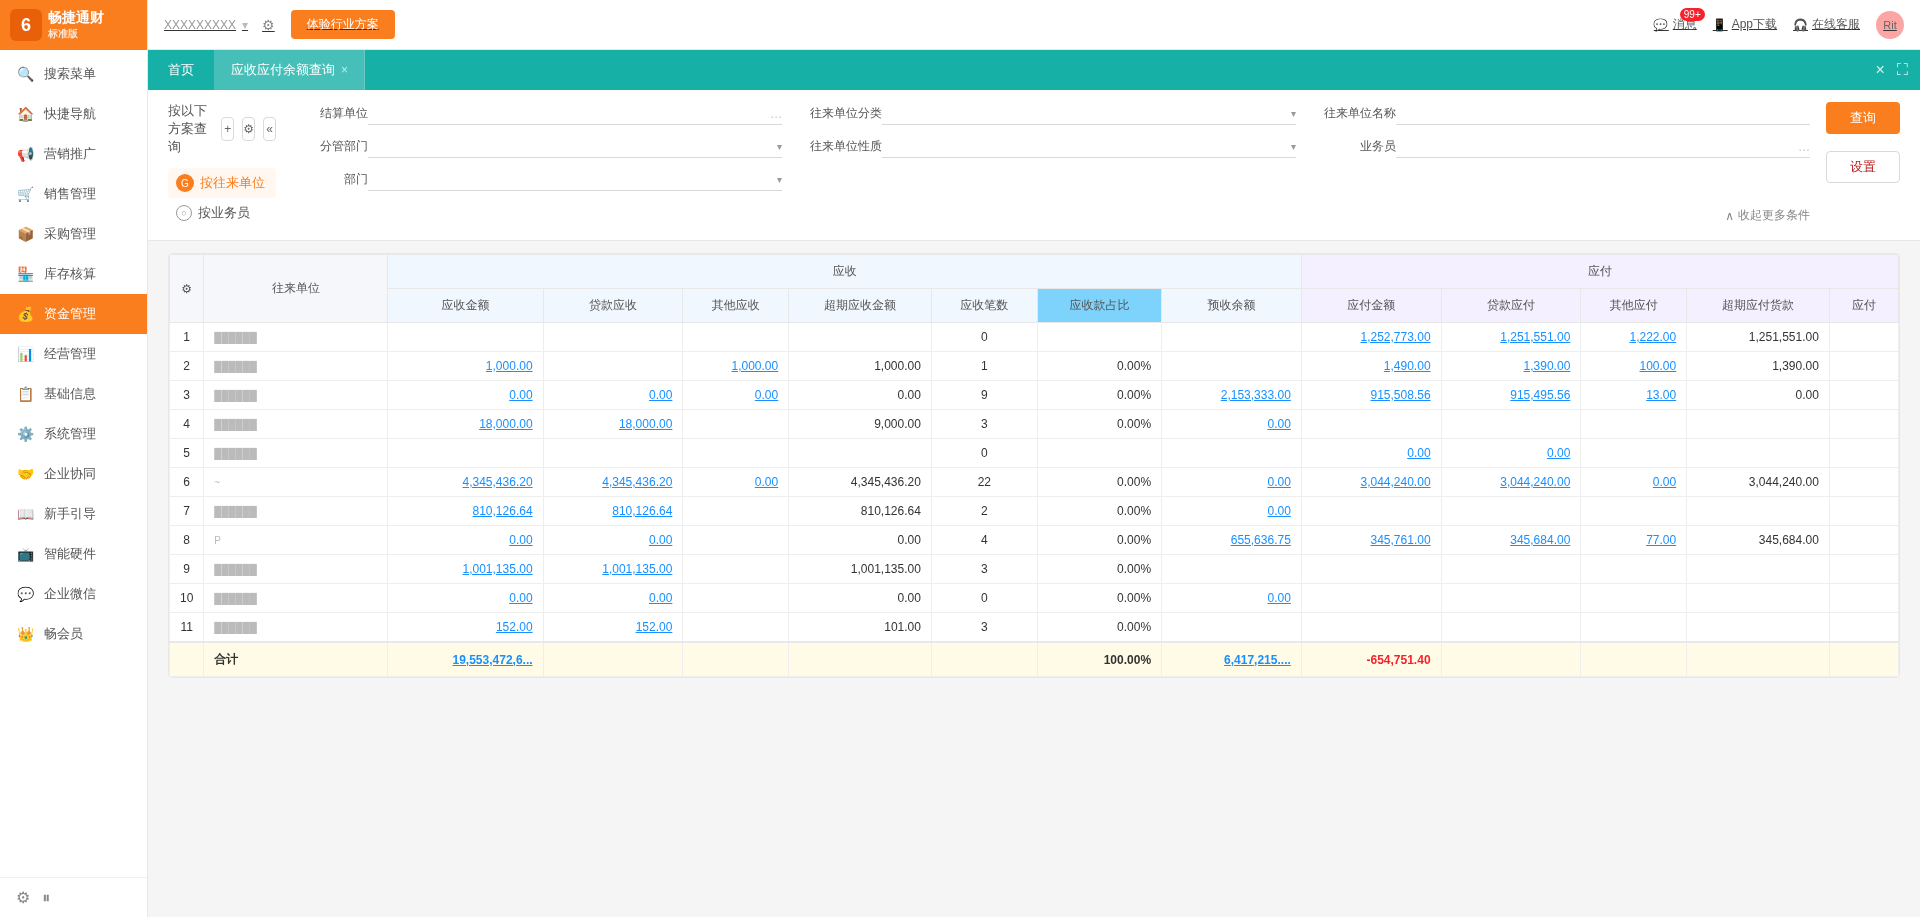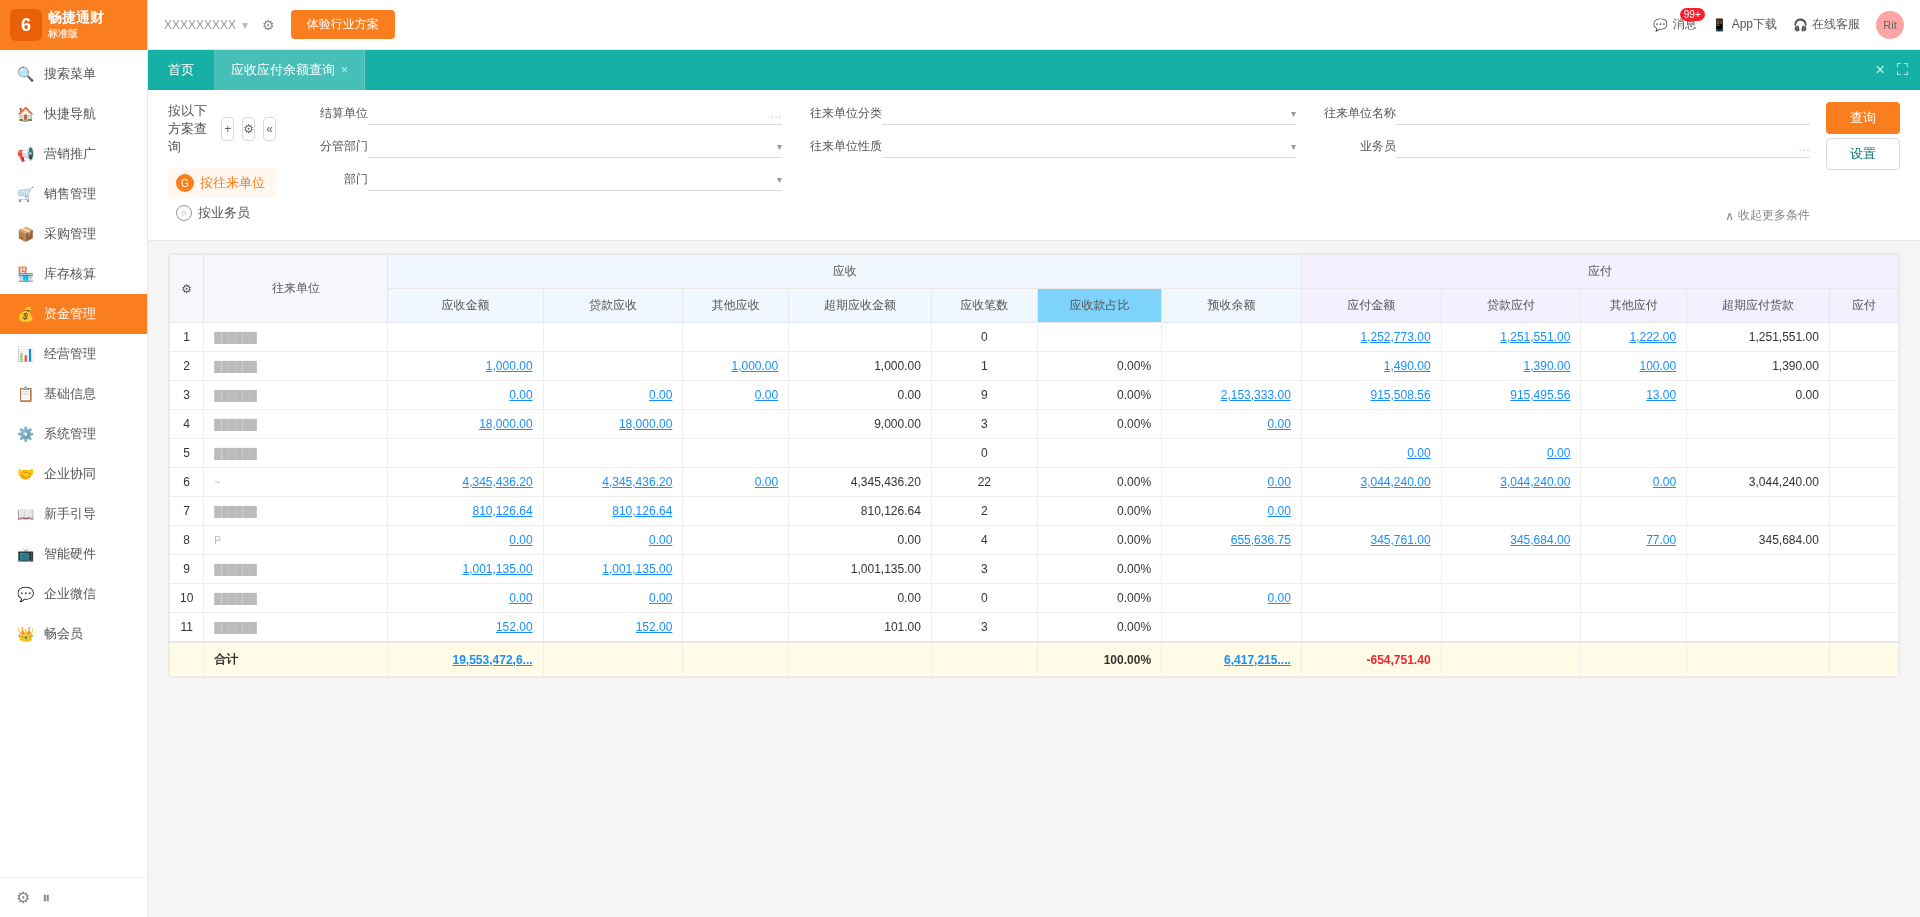--- a/index.html
+++ b/index.html
@@ -15,21 +15,21 @@
     .sidebar-item.active { background: #fa7d1e; color: #fff; border-radius: 0; }
     .sidebar-item .s-icon { width: 20px; height: 20px; margin-right: 8px; display: flex; align-items: center; justify-content: center; font-size: 14px; }
     .sidebar-item .s-label { font-size: 13px; }
     .sidebar-footer { padding: 10px 16px; display: flex; align-items: center; border-top: 1px solid #f0f0f0; }
     .sidebar-footer-icon { font-size: 16px; margin-right: 12px; cursor: pointer; color: #888; }
 
     
     .main { flex: 1; display: flex; flex-direction: column; overflow: hidden; }
 
     
-    .topbar { height: 50px; background: #fff; display: flex; align-items: center; padding: 0 16px; border-bottom: 1px solid #e8e8e8; flex-shrink: 0; }
+    .topbar { height: 50px; background: #fff; display: flex; align-items: center; padding: 0 16px; border-bottom: 1px solid #e8e8e8; flex-shrink: 0; text-decoration: underline; }
     .topbar-breadcrumb { display: flex; align-items: center; flex: 1; }
     .topbar-company { color: #999; font-size: 12px; max-width: 160px; overflow: hidden; text-overflow: ellipsis; white-space: nowrap; }
     .topbar-arrow { margin: 0 6px; color: #bbb; }
     .topbar-settings-icon { margin: 0 8px; color: #888; cursor: pointer; font-size: 14px; }
     .topbar-btn { background: #fa7d1e; color: #fff; border: none; padding: 6px 16px; border-radius: 4px; cursor: pointer; font-size: 12px; margin-left: 8px; }
     .topbar-right { display: flex; align-items: center; gap: 16px; margin-left: auto; }
     .topbar-right-item { display: flex; align-items: center; gap: 4px; cursor: pointer; color: #555; font-size: 12px; position: relative; }
     .badge { background: #f5222d; color: #fff; border-radius: 10px; font-size: 10px; padding: 1px 4px; position: absolute; top: -8px; right: -8px; min-width: 18px; text-align: center; }
     .topbar-avatar { width: 28px; height: 28px; border-radius: 50%; background: #fca5a5; display: flex; align-items: center; justify-content: center; font-size: 11px; color: #666; }
 
@@ -58,22 +58,22 @@
     .filter-rows { display: grid; grid-template-columns: 1fr 1fr 1fr; gap: 10px 20px; }
     .filter-row { display: flex; align-items: center; gap: 0; }
     .filter-label { color: #555; font-size: 12px; width: 80px; text-align: right; flex-shrink: 0; }
     .filter-input { flex: 1; border: none; border-bottom: 1px solid #d9d9d9; padding: 4px 6px; font-size: 12px; outline: none; color: #333; background: transparent; }
     .filter-input-with-icon { display: flex; align-items: center; flex: 1; border-bottom: 1px solid #d9d9d9; }
     .filter-input-with-icon input { border: none; flex: 1; padding: 4px 2px; font-size: 12px; outline: none; background: transparent; }
     .filter-dots { color: #ccc; font-size: 14px; cursor: pointer; }
     .filter-chevron { color: #999; font-size: 10px; }
     .collapse-btn { display: flex; align-items: center; justify-content: center; gap: 4px; color: #888; cursor: pointer; font-size: 12px; margin-top: 8px; }
     .query-btn { background: #fa7d1e; color: #fff; border: none; padding: 7px 24px; border-radius: 4px; cursor: pointer; font-size: 13px; }
-    .set-btn { background: #fff; color: #0f766e; border: 1px solid #d9d9d9; padding: 6px 16px; border-radius: 4px; cursor: pointer; font-size: 13px; }
-    .btn-group { display: flex; flex-direction: column; gap: 4px; margin-left: 16px; }
+    .set-btn { background: #fff; color: #b91c1c; border: 1px solid #d9d9d9; padding: 6px 16px; border-radius: 4px; cursor: pointer; font-size: 13px; }
+    .btn-group { display: flex; flex-direction: column; gap: 17px; margin-left: 16px; }
 
     
     .filter-left-nav { width: 120px; flex-shrink: 0; padding-right: 12px; }
     .nav-item { display: flex; align-items: center; gap: 6px; padding: 6px 8px; cursor: pointer; border-radius: 4px; color: #555; font-size: 13px; }
     .nav-item.active { background: #fff7f0; color: #fa7d1e; }
     .nav-item .nav-icon { width: 18px; height: 18px; border-radius: 50%; display: flex; align-items: center; justify-content: center; font-size: 10px; }
     .nav-item.active .nav-icon { background: #fa7d1e; color: #fff; }
     .nav-item .nav-icon-circle { width: 16px; height: 16px; border-radius: 50%; border: 1px solid #999; display: flex; align-items: center; justify-content: center; font-size: 9px; color: #999; }
 
     

